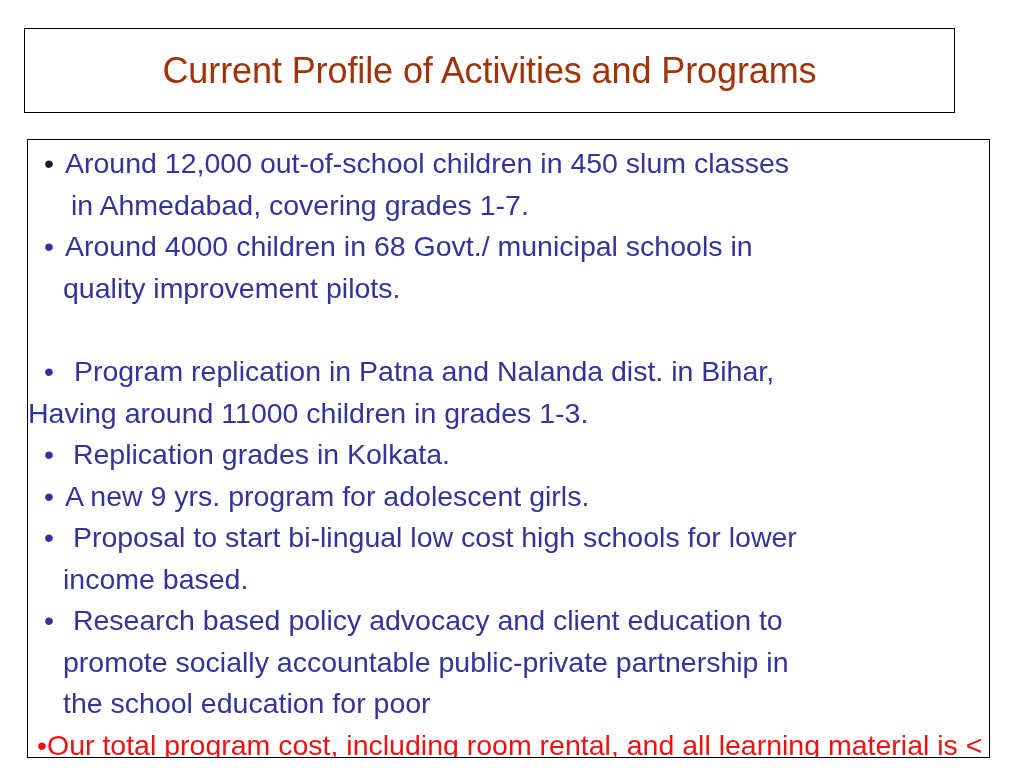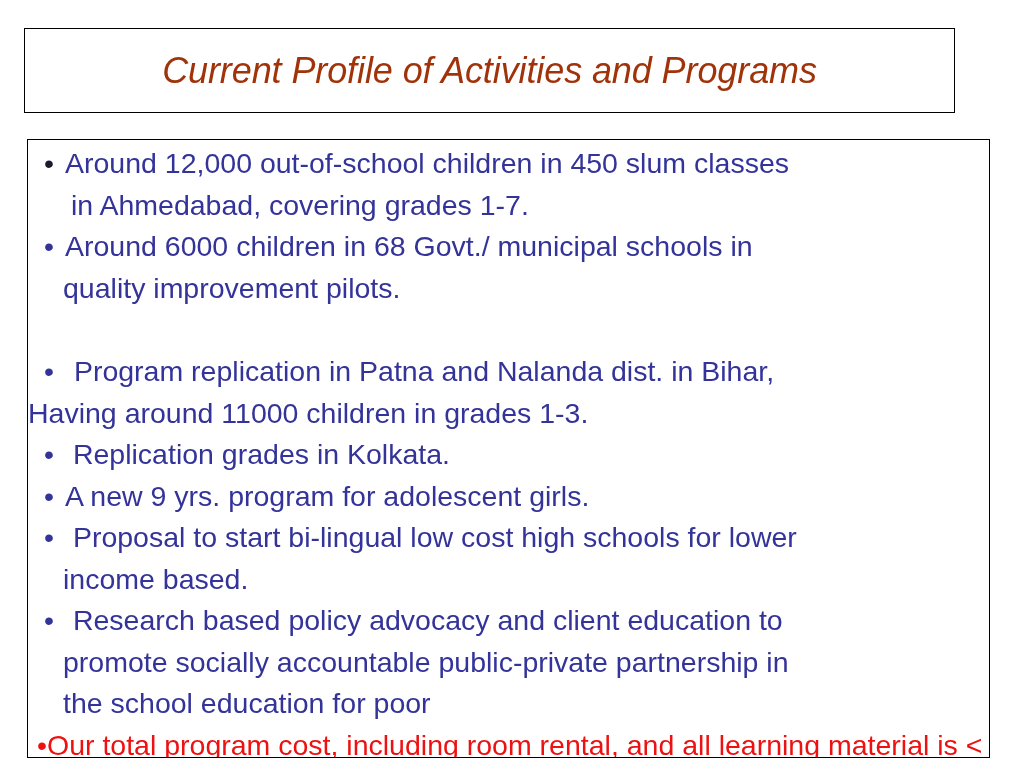--- a/index.html
+++ b/index.html
@@ -29,21 +29,20 @@
     left: 24px;
     top: 28px;
     width: 931px;
     height: 85px;
     box-sizing: border-box;
     border: 1px solid #000000;
     background: #ffffff;
     display: flex;
     align-items: center;
     justify-content: center;
-    font-style: italic;
   }
   #title-text {
     font-size: 36px;
     font-weight: normal;
     letter-spacing: -0.1px;
     line-height: 1.05;
     white-space: nowrap;
     text-align: center;
     margin: 0;
   }
@@ -141,21 +140,21 @@
     <ul id="bullet-list">
 
       <li class="bullet-item ind-a" style="color: rgb(51, 51, 153);">
         <span class="marker dot-dark">•</span>
         <span class="btext">Around 12,000 out-of-school children in 450 slum classes
  in Ahmedabad, covering grades 1-7.</span>
       </li>
 
       <li class="bullet-item ind-a" style="color: rgb(51, 51, 153);">
         <span class="marker dot-blue">•</span>
-        <span class="btext">Around 6000 children in 68 Govt./ municipal schools in
+        <span class="btext">Around 4000 children in 68 Govt./ municipal schools in
 quality improvement pilots.</span>
       </li>
 
       <li class="bullet-item flushwrap" style="color: rgb(51, 51, 153);">
         <span class="marker dot-blue">•</span>
         <span class="btext"> Program replication in Patna and Nalanda dist. in Bihar,
 Having around 11000 children in grades 1-3.</span>
       </li>
 
       <li class="bullet-item ind-a" style="color: rgb(51, 51, 153);">

